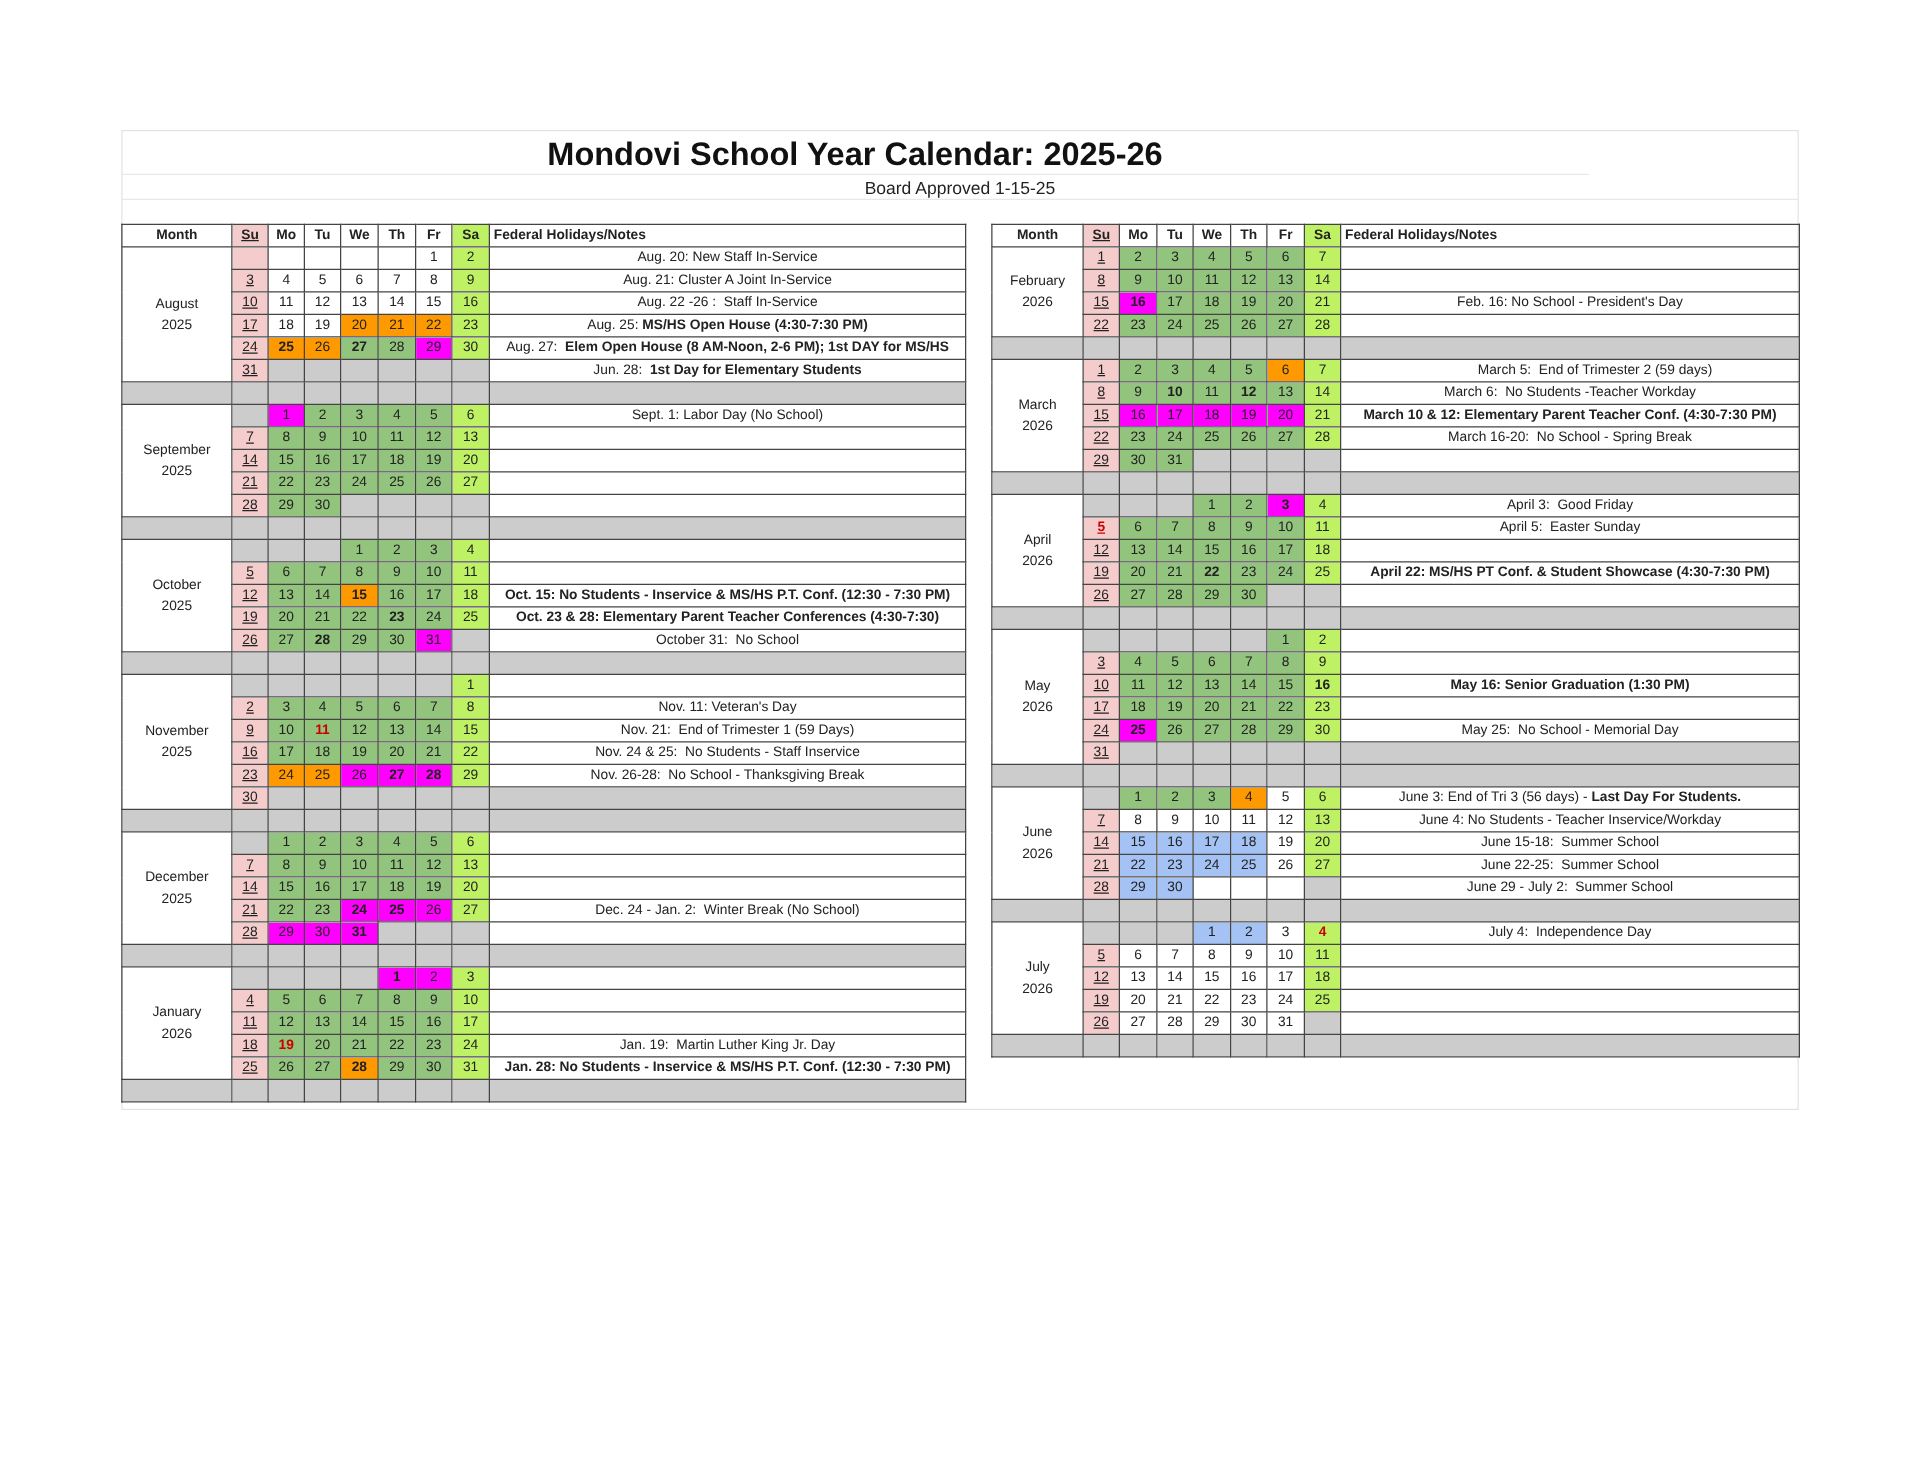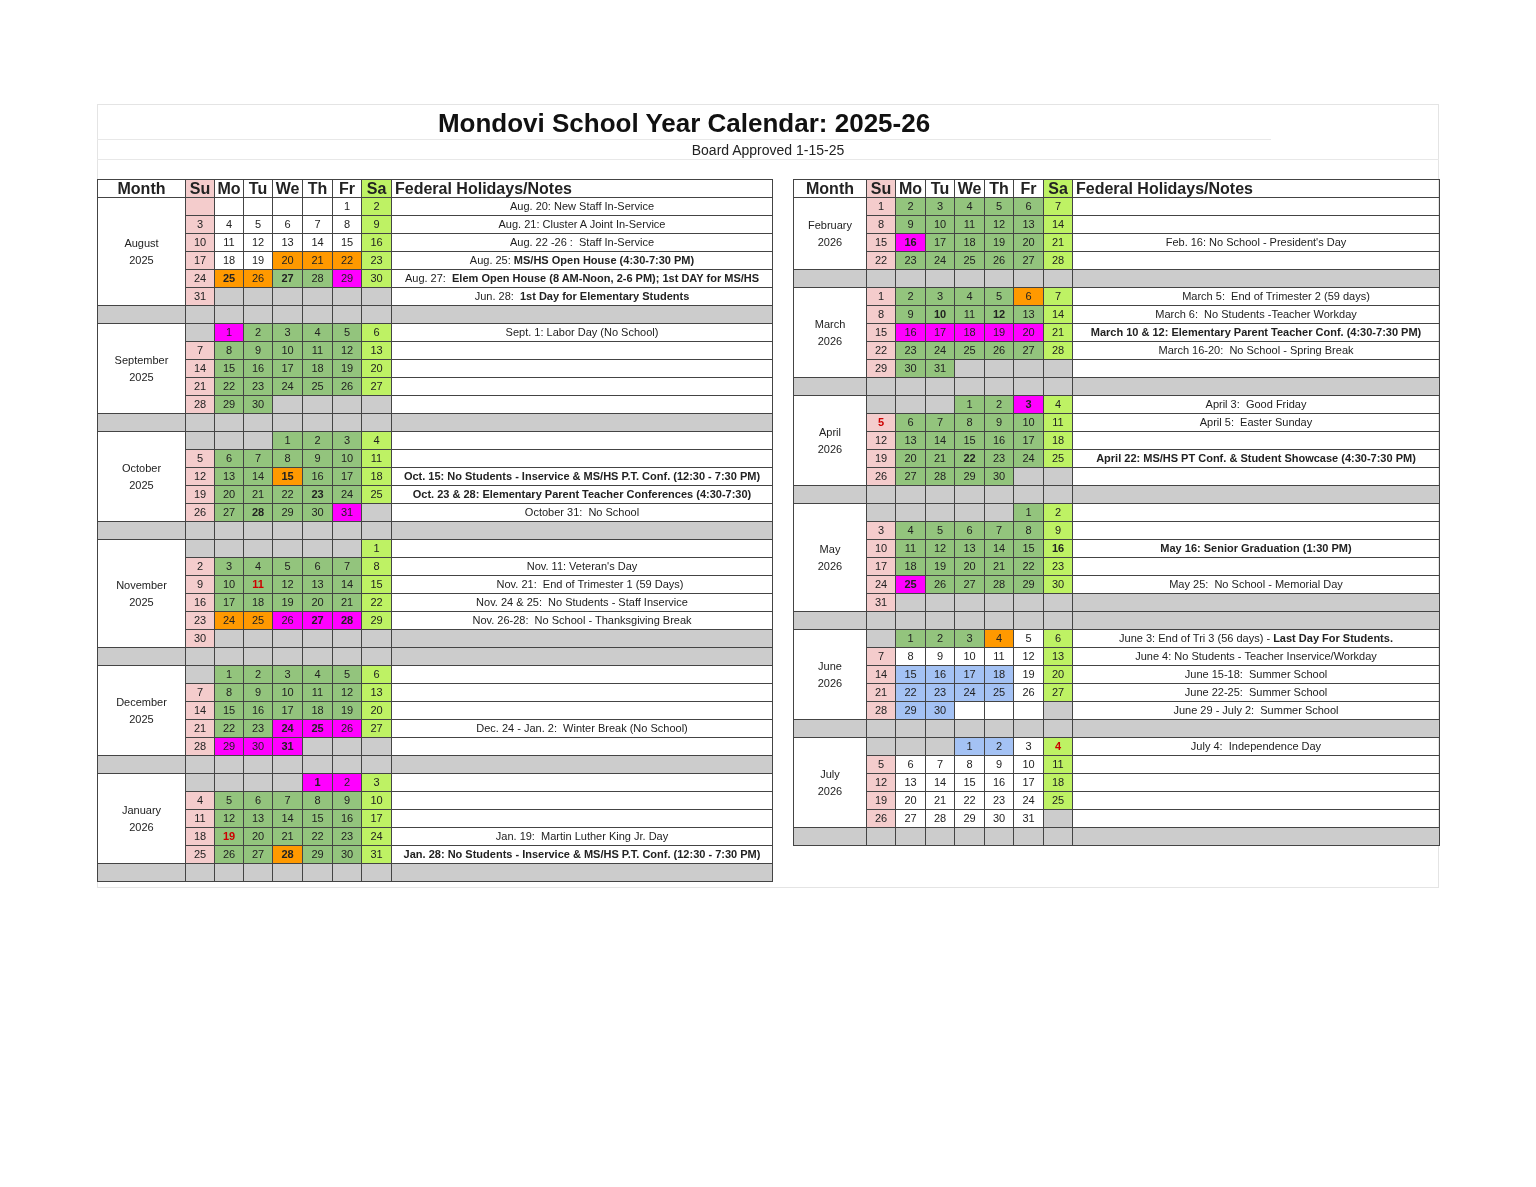--- a/index.html
+++ b/index.html
@@ -3,23 +3,23 @@
 <meta charset="utf-8">
 <style>
   html,body{margin:0;padding:0;background:#ffffff;}
   body{width:1536px;height:1187px;position:relative;font-family:"Liberation Sans",sans-serif;color:#222;overflow:hidden;}
   .sheet{position:absolute;left:97px;top:104px;width:1342px;height:784px;border:1px solid #e4e4e4;box-sizing:border-box;}
   .title{position:absolute;left:97px;top:104px;width:1174px;height:36px;text-align:center;font-weight:bold;font-size:26px;line-height:38px;color:#111;border-bottom:1px solid #e8e8e8;box-sizing:border-box;}
   .subtitle{position:absolute;left:97px;top:140px;width:1342px;height:20px;text-align:center;font-size:14px;line-height:20px;color:#222;border-bottom:1px solid #e8e8e8;box-sizing:border-box;}
   .panel{position:absolute;top:179px;}
   table.cal{border-collapse:collapse;table-layout:fixed;}
   table.cal td, table.cal th{border:1px solid #444;height:17px;padding:0;font-size:11px;text-align:center;line-height:17px;white-space:nowrap;overflow:hidden;}
-  table.cal th{font-weight:bold;font-size:16px;}
+  table.cal th{font-weight:bold;font-size:11px;}
   th.month-h{background:#fff;}
-  .su{background:#f4cccc;}
+  .su{background:#f4cccc;text-decoration:underline;}
   .sa{background:#bef264;}
   .g{background:#93c47d;}
   .o{background:#ff9900;}
   .m{background:#ff00ff;}
   .b{background:#a4c2f4;}
   .x{background:#cccccc;}
   .w{background:#ffffff;}
   td.bold{font-weight:bold;}
   td.red{color:#cc0000;font-weight:bold;}
   td.ralign{text-align:right;padding-right:2px;}

